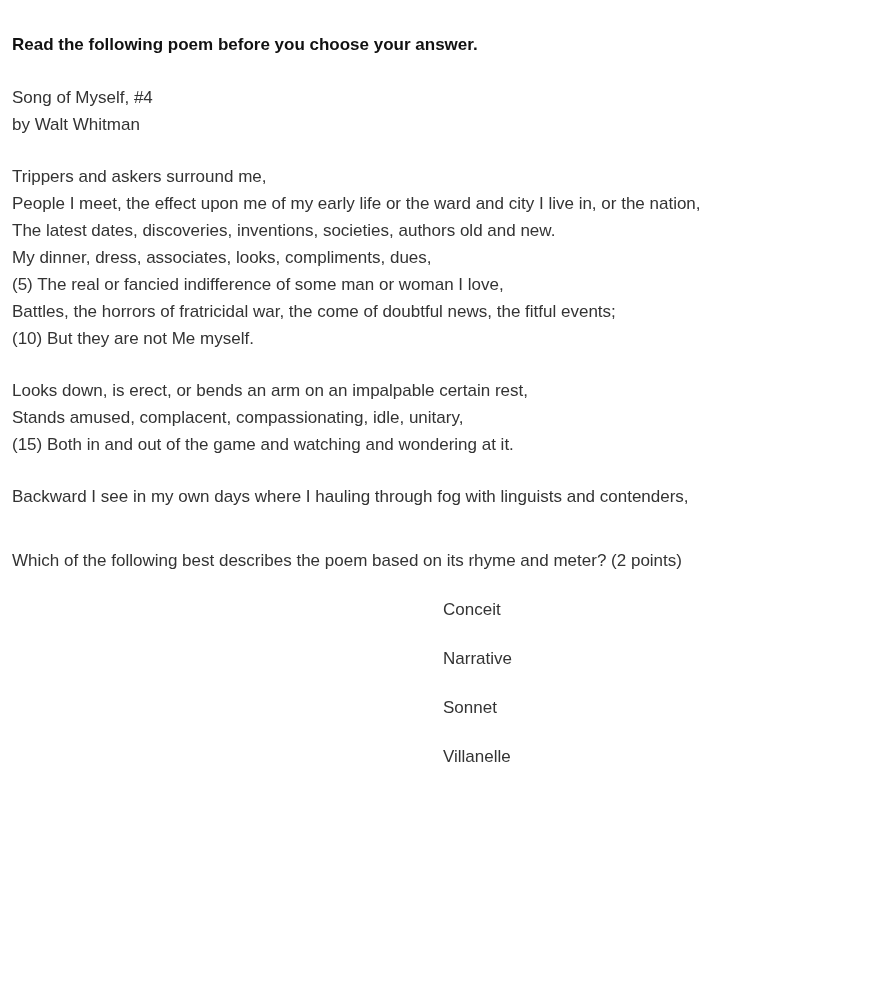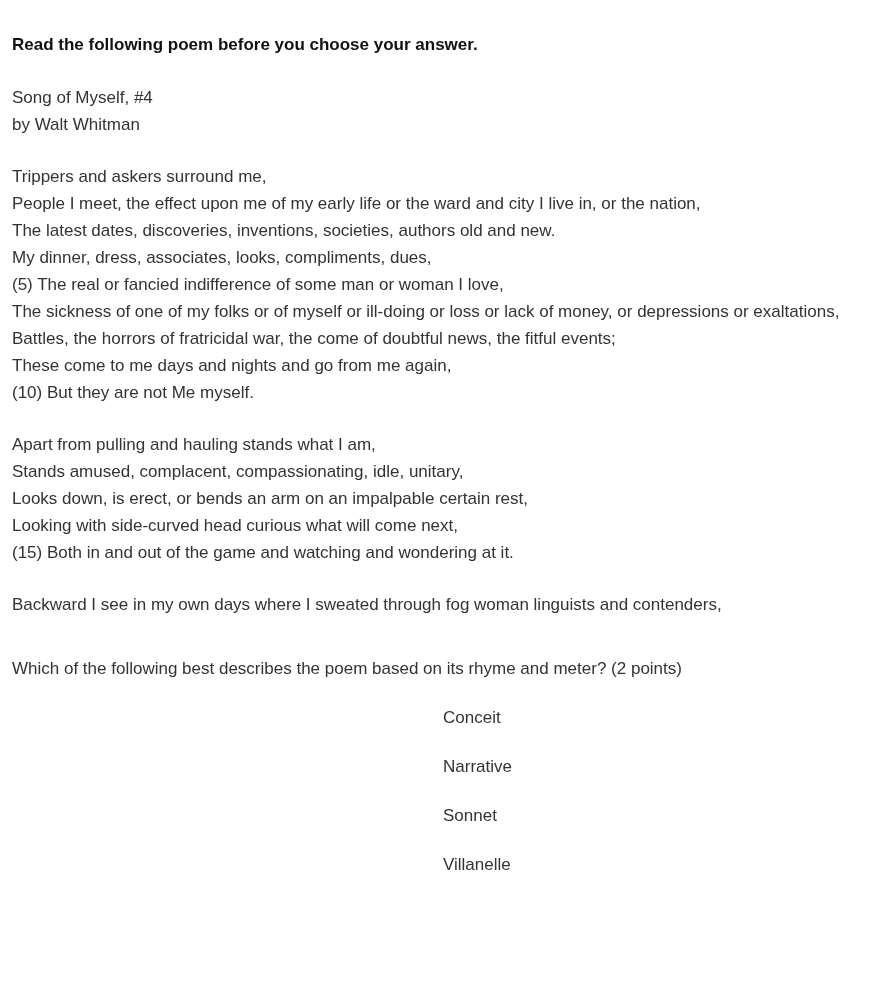--- a/index.html
+++ b/index.html
@@ -51,34 +51,30 @@
     <div class="line">by Walt Whitman</div>
   </div>
 
   <div>
       <div class="stanza">
         <div class="line">Trippers and askers surround me,</div>
         <div class="line">People I meet, the effect upon me of my early life or the ward and city I live in, or the nation,</div>
         <div class="line">The latest dates, discoveries, inventions, societies, authors old and new.</div>
         <div class="line">My dinner, dress, associates, looks, compliments, dues,</div>
         <div class="line">(5) The real or fancied indifference of some man or woman I love,</div>
-        <div class="line">The sickness of one of my folks or of myself or ill-doing or loss or lack of money, or depressions or exaltations,</div>
         <div class="line">Battles, the horrors of fratricidal war, the come of doubtful news, the fitful events;</div>
-        <div class="line">These come to me days and nights and go from me again,</div>
         <div class="line">(10) But they are not Me myself.</div>
       </div>
       <div class="stanza">
-        <div class="line">Apart from pulling and hauling stands what I am,</div>
+        <div class="line">Looks down, is erect, or bends an arm on an impalpable certain rest,</div>
         <div class="line">Stands amused, complacent, compassionating, idle, unitary,</div>
-        <div class="line">Looks down, is erect, or bends an arm on an impalpable certain rest,</div>
-        <div class="line">Looking with side-curved head curious what will come next,</div>
         <div class="line">(15) Both in and out of the game and watching and wondering at it.</div>
       </div>
       <div class="stanza">
-        <div class="line">Backward I see in my own days where I sweated through fog woman linguists and contenders,</div>
+        <div class="line">Backward I see in my own days where I hauling through fog with linguists and contenders,</div>
       </div>
     </div>
 
   <div class="question">Which of the following best describes the poem based on its rhyme and meter? (2 points)</div>
 
   <div class="options">
       <div class="option">Conceit</div>
       <div class="option">Narrative</div>
       <div class="option">Sonnet</div>
       <div class="option">Villanelle</div>

